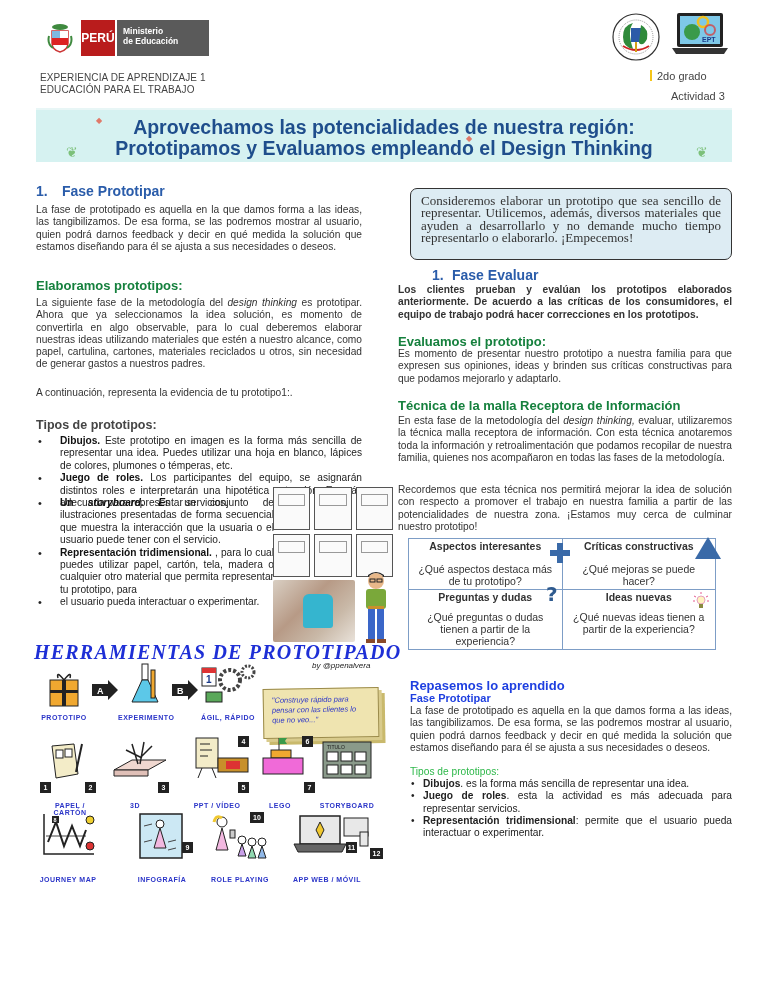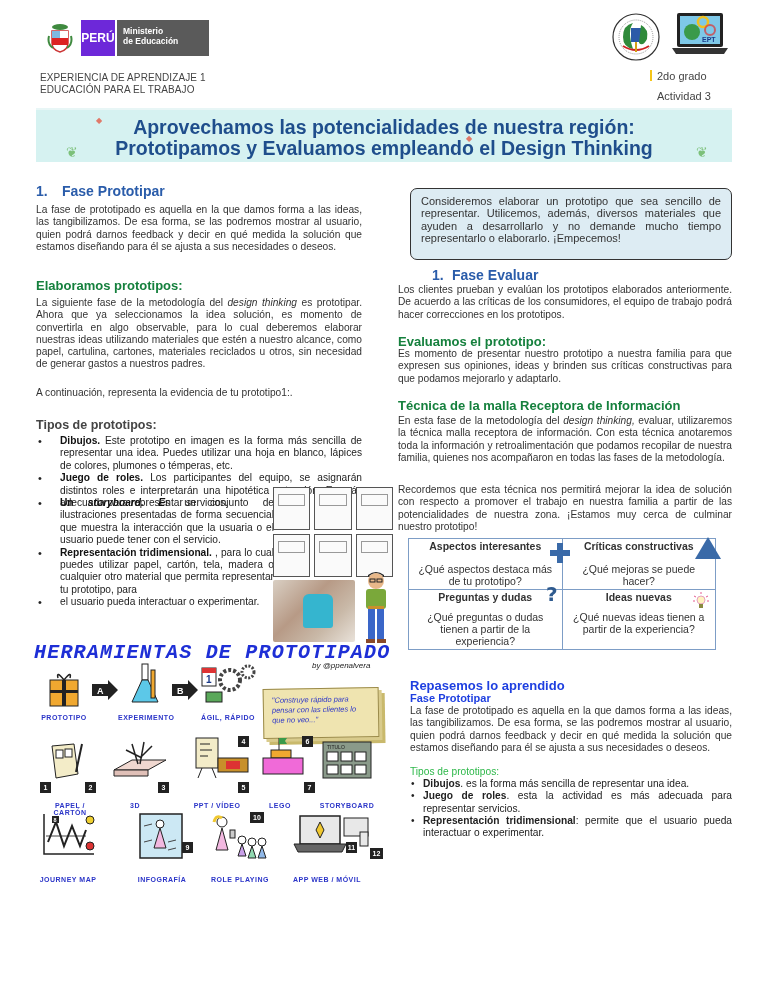--- a/index.html
+++ b/index.html
@@ -4,30 +4,30 @@
 <style>
   * { box-sizing: border-box; margin: 0; padding: 0; }
   html, body { width: 768px; height: 994px; background: #ffffff; overflow: hidden; }
   body { position: relative; font-family: "Liberation Sans", sans-serif; color: #333333; }
 
   .abs { position: absolute; }
 
   
   .minedu { left: 47px; top: 20px; height: 36px; display: flex; align-items: stretch; }
   .shield { width: 26px; height: 32px; margin-right: 8px; margin-top: 2px; }
-  .peru-box { background: #6d28d9; color: #fff; font-weight: bold; font-size: 12px; width: 34px; display: flex; align-items: center; justify-content: center; }
+  .peru-box { background: #b91c1c; color: #fff; font-weight: bold; font-size: 12px; width: 34px; display: flex; align-items: center; justify-content: center; }
   .min-box { background: #5a5a5a; color: #fff; font-size: 8.5px; font-weight: bold; line-height: 10px; padding: 6px 8px 0 6px; width: 92px; margin-left: 2px; }
 
   .school-logo { left: 611px; top: 12px; width: 50px; height: 50px; }
   .ept-logo { left: 670px; top: 10px; width: 60px; height: 50px; }
 
   .exp-label { left: 40px; top: 72px; font-size: 10px; color: #444; line-height: 12px; letter-spacing: 0.1px; }
   .grade { left: 650px; top: 70px; font-size: 11px; color: #444; }
   .grade .bar { display: inline-block; width: 2px; height: 11px; background: #f5c518; margin-right: 5px; vertical-align: -1px; }
-  .activity { left: 657px; top: 90px; font-size: 11px; color: #444; }
+  .activity { left: 671px; top: 90px; font-size: 11px; color: #444; }
 
   .banner { left: 36px; top: 108px; width: 696px; height: 54px; background: #d6f2f1; border-top: 2px solid #e8f6f6; text-align: center; overflow: hidden; }
   .banner .t { color: #1f4e8c; font-weight: bold; font-size: 19.5px; line-height: 21px; position: relative; z-index: 2; padding-top: 7px; }
   .banner .deco { position: absolute; font-size: 14px; color: #b9dcd9; z-index: 1; }
 
   
   .h1 { font-weight: bold; color: #2a5caa; font-size: 14px; }
   .h1 .num { display: inline-block; width: 26px; }
   .p { font-size: 10.2px; line-height: 12.3px; color: #333; text-align: justify; }
   .h2 { font-weight: bold; color: #15803d; font-size: 13px; }
@@ -41,34 +41,34 @@
   ul.bul li b { color: #111; }
 
   .storyboard { left: 273px; top: 487px; width: 120px; height: 90px; display: grid; grid-template-columns: repeat(3, 1fr); gap: 4px; }
   .sb-cell { border: 1px solid #555; background: #fafafa; position: relative; }
   .sb-cell::after { content: ""; position: absolute; left: 4px; right: 4px; top: 6px; height: 10px; border: 1px solid #999; }
 
   .photo3d { left: 273px; top: 580px; width: 82px; height: 62px; background: linear-gradient(135deg, #d9cfc3 0%, #b79a86 40%, #c9b9a8 70%, #e9e2da 100%); border-radius: 2px; }
   .photo3d .chair { position: absolute; left: 30px; top: 14px; width: 30px; height: 34px; background: #35b5cf; border-radius: 6px 6px 3px 3px; }
   .character { left: 356px; top: 570px; width: 40px; height: 76px; }
 
-  .tools-title { left: 34px; top: 641px; font-family: Liberation Mono, monospace; font-weight: bold; font-style: italic; font-size: 20px; color: #1e2fd6; letter-spacing: 1.2px; }
+  .tools-title { left: 34px; top: 641px; font-family: Liberation Serif, serif; font-weight: bold; font-style: italic; font-size: 20px; color: #1e2fd6; letter-spacing: 1.2px; }
   .tools-by { left: 312px; top: 661px; font-size: 8px; font-style: italic; color: #222; }
 
   .tool { position: absolute; text-align: center; }
   .tool .lbl { font-size: 7px; color: #2b35c8; font-weight: bold; letter-spacing: 0.5px; margin-top: 2px; }
   .tool .ic { margin: 0 auto; }
   .badge { position: absolute; background: #222; color: #fff; font-size: 7px; font-weight: bold; width: 11px; height: 11px; line-height: 11px; text-align: center; }
 
   .quote-note { left: 263px; top: 688px; width: 116px; height: 50px; background: #efe4b0; border: 1px solid #9a8a4a; transform: rotate(-1deg); font-size: 7.5px; color: #2b35c8; font-style: italic; padding: 6px 8px; line-height: 10px; box-shadow: 3px 3px 0 #d9cb8c, 6px 6px 0 #c9b96c; }
 
   
   .col-right { left: 398px; width: 334px; }
   .callout { left: 410px; top: 188px; width: 322px; height: 72px; background: #ddecf3; border: 1.5px solid #333; border-radius: 7px; padding: 6px 10px; }
-  .callout .p { font-size: 11px; line-height: 12.3px; }
+  .callout .p { font-size: 13px; line-height: 12.3px; font-family: Liberation Serif, serif; }
 
   .grid { left: 408px; top: 538px; width: 308px; border-collapse: collapse; }
   .grid td { border: 1px solid #7d9dc6; width: 50%; text-align: center; vertical-align: top; font-size: 10.5px; line-height: 12px; color: #333; position: relative; padding: 0 3px 2px; }
   .grid .th { font-weight: bold; display: block; padding-top: 1px; color: #333; }
   .grid .q { display: block; margin-top: 11px; }
   .grid .ico { position: absolute; }
 
   .rev-title { color: #1e3fe0; font-weight: bold; font-size: 13px; }
   .rev-sub { color: #1e3fe0; font-weight: bold; font-size: 11px; }
   .green { color: #2eb84a; font-size: 10.2px; }
@@ -328,21 +328,21 @@
   <div class="lbl" style="position:absolute;top:62px;left:0;width:70px;">APP WEB / MÓVIL</div>
 </div>
 
 <div class="abs callout">
   <div class="p">Consideremos elaborar un prototipo que sea sencillo de representar. Utilicemos, además, diversos materiales que ayuden a desarrollarlo y no demande mucho tiempo representarlo o elaborarlo. ¡Empecemos!</div>
 </div>
 
 <div class="abs h1" style="left:398px;top:267px;margin-left:34px;">
   <span class="num" style="width:20px;">1.</span><span>Fase Evaluar</span>
 </div>
-<div class="abs p col-right" style="top:284px;">Los clientes prueban y evalúan los prototipos elaborados anteriormente. De acuerdo a las críticas de los consumidores, el equipo de trabajo podrá hacer correcciones en los prototipos.</div>
+<div class="abs p col-right" style="top:284px;font-weight:bold;">Los clientes prueban y evalúan los prototipos elaborados anteriormente. De acuerdo a las críticas de los consumidores, el equipo de trabajo podrá hacer correcciones en los prototipos.</div>
 
 <div class="abs h2" style="left:398px;top:334px;">Evaluamos el prototipo:</div>
 <div class="abs p col-right" style="top:348px;">Es momento de presentar nuestro prototipo a nuestra familia para que expresen sus opiniones, ideas y brinden sus críticas constructivas para que podamos mejorarlo y adaptarlo.</div>
 
 <div class="abs h2" style="left:398px;top:398px;">Técnica de la malla Receptora de Información</div>
 <div class="abs p col-right" style="top:415px;"><span>En esta fase de la metodología del </span><i>design thinking,</i><span> evaluar, utilizaremos la técnica malla receptora de información. Con esta técnica anotaremos toda la información y retroalimentación que podamos recopilar de nuestra familia, quienes nos acompañaron en todas las fases de la metodología.</span></div>
 <div class="abs p col-right" style="top:484px;">Recordemos que esta técnica nos permitirá mejorar la idea de solución con respecto a promover el trabajo en nuestra familia a partir de las potencialidades de nuestra zona. ¡Estamos muy cerca de culminar nuestro prototipo!</div>
 
 <table class="abs grid">
   <tbody>

